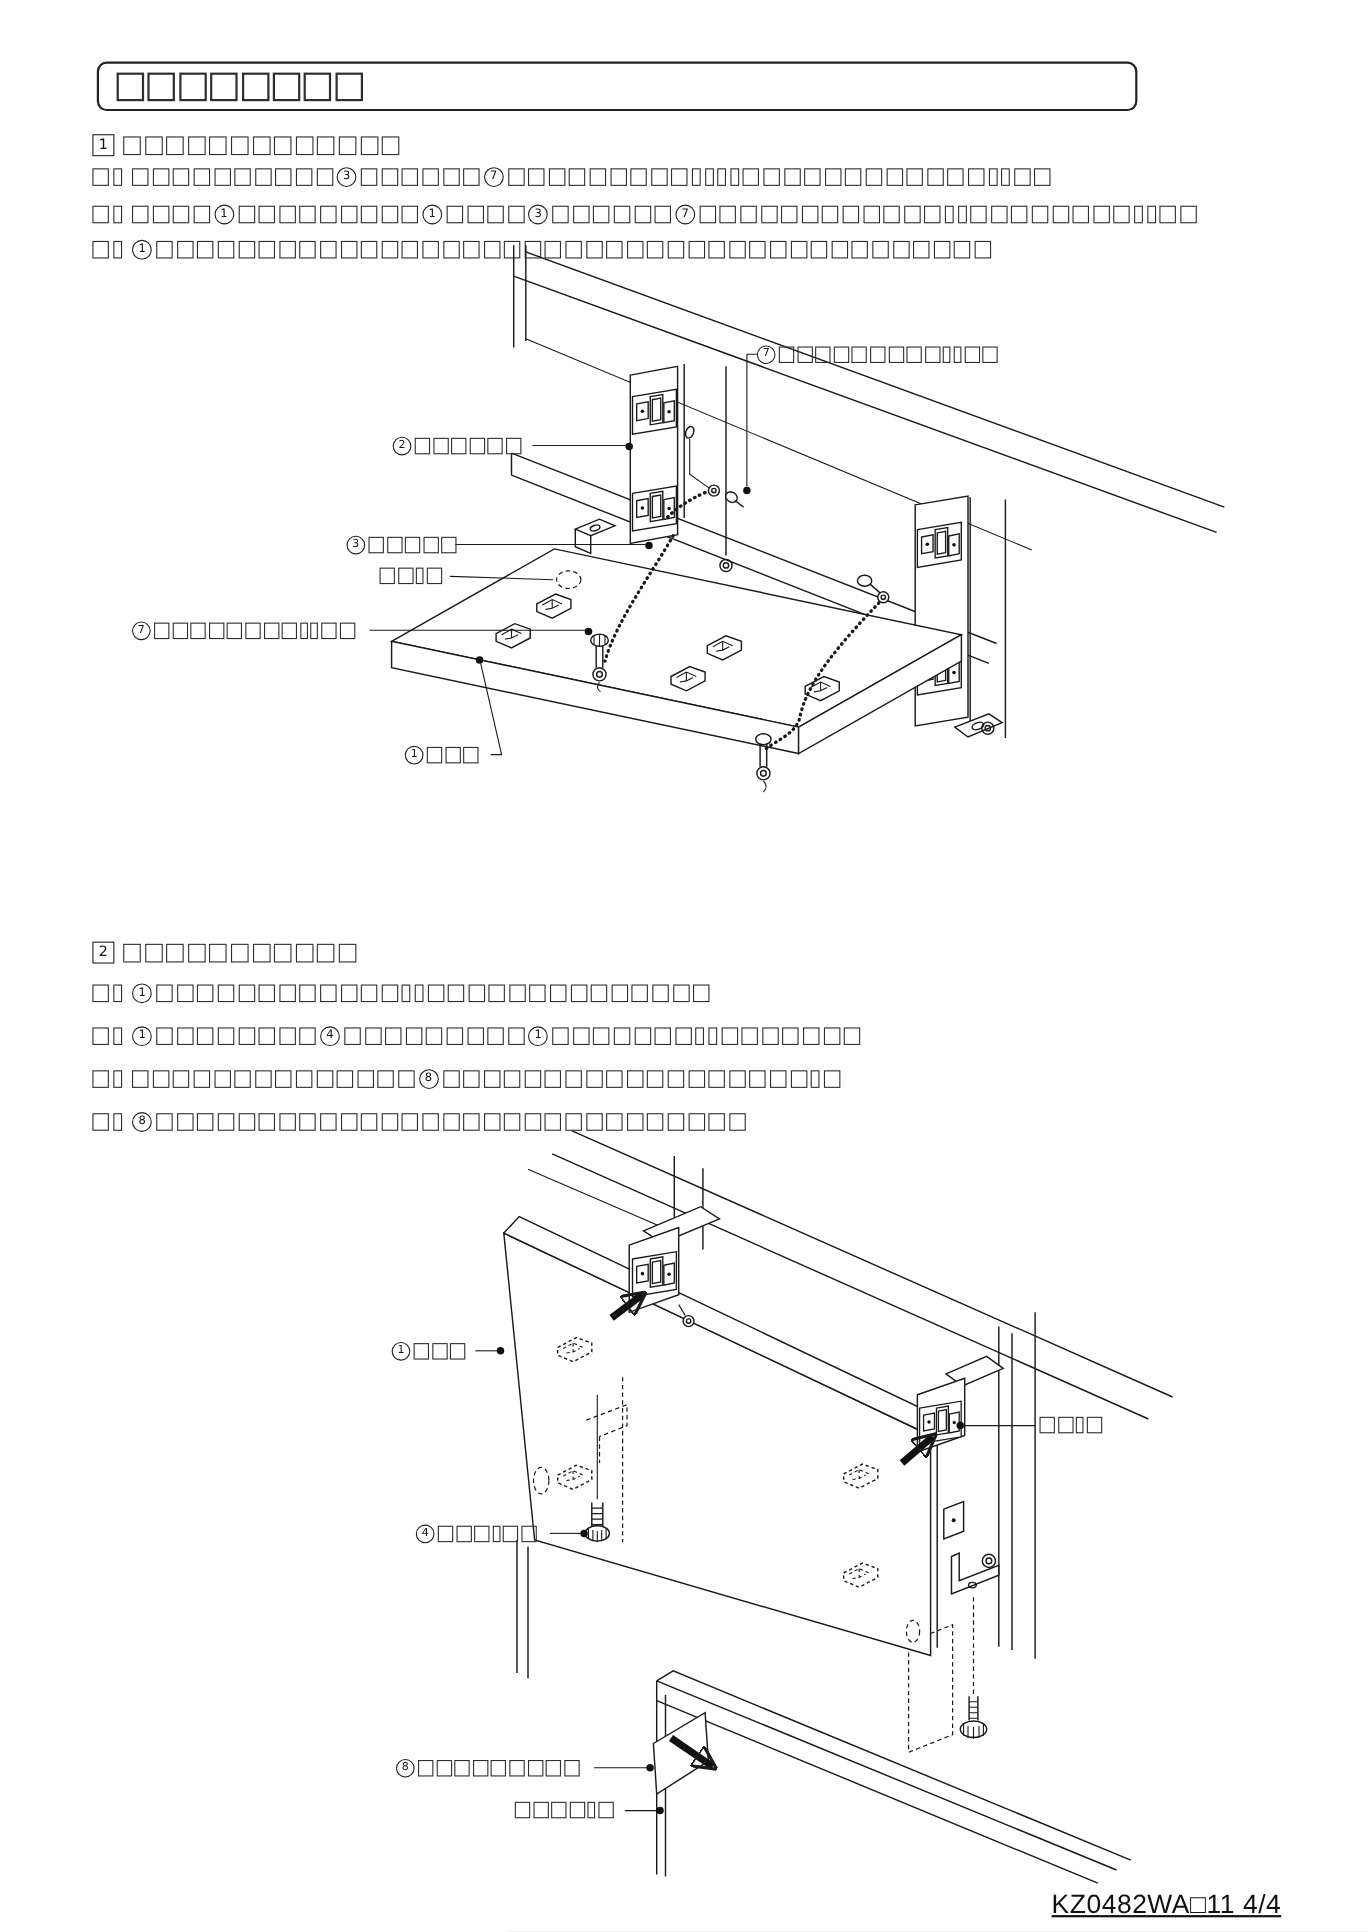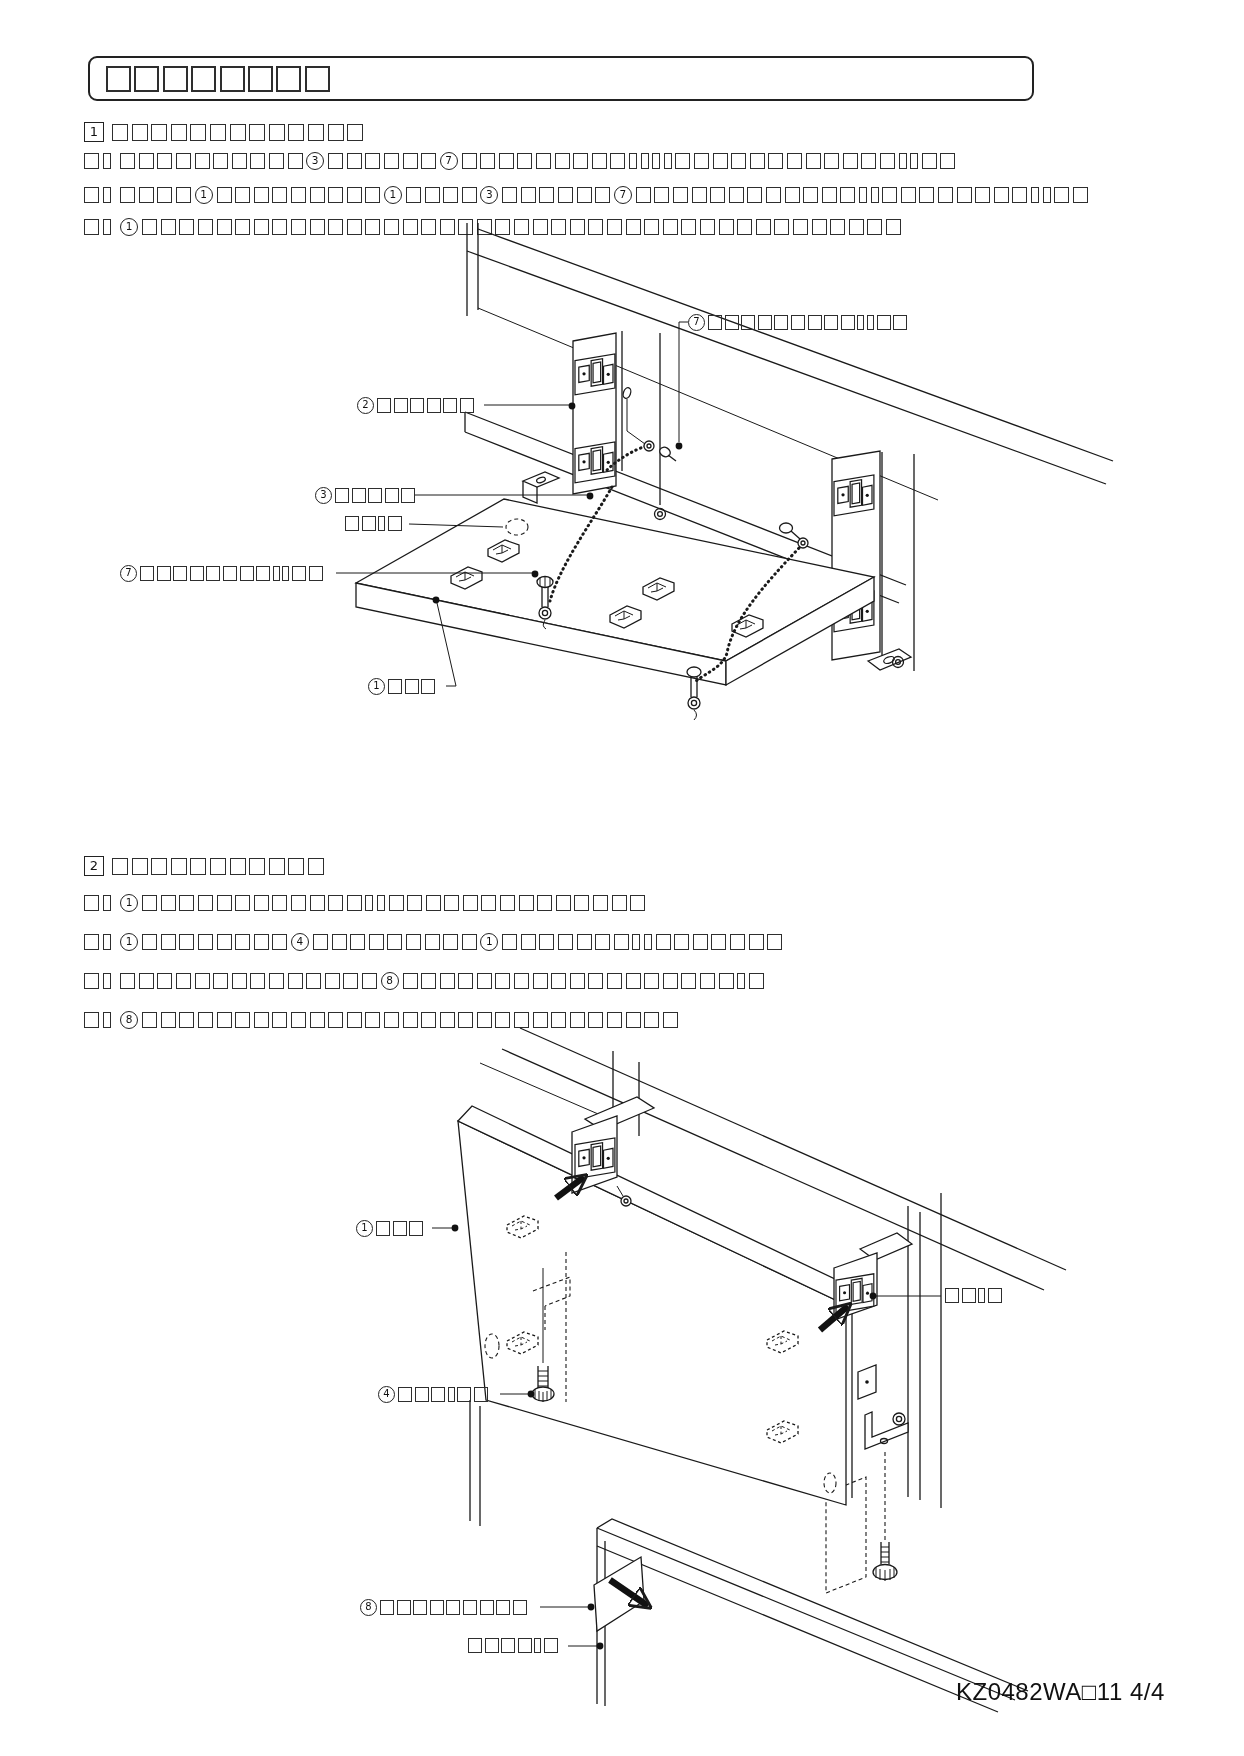--- a/index.html
+++ b/index.html
@@ -22,22 +22,22 @@
   .tofu.lab .b{width:14px;height:15px;margin-right:2.6px;}
   .tofu.lab .b.n{width:7px;}
   .tofu.lab .c{width:17px;height:17px;font-size:10px;line-height:14.5px;margin-right:3px;}
 
   .secnum{position:absolute;width:20px;height:20px;border:1.6px solid #222;box-sizing:border-box;
           font:13px/17px "DejaVu Sans",sans-serif;text-align:center;}
 
   #title-box{position:absolute;left:88px;top:56px;width:946px;height:45px;
              border:2.6px solid #222;border-radius:9px;box-sizing:border-box;}
 
-  #footer-code{position:absolute;left:956px;top:1678px;font:24px/28px "Liberation Sans",sans-serif;
-               color:#111;letter-spacing:.5px;}
+  #footer-code{position:absolute;left:956px;top:1718px;font:24px/28px "Liberation Sans",sans-serif;
+               color:#111;letter-spacing:.5px;text-decoration:underline;}
 
   
   svg#art{position:absolute;left:0;top:0;}
   svg#art *{stroke:#1a1a1a;fill:none;stroke-width:1.3;}
   svg#art .wf{fill:#ffffff;}
   svg#art .blk{fill:#111;stroke:none;}
   svg#art .thin{stroke-width:1;}
   svg#art .hid{stroke-dasharray:4 3;stroke-width:1.1;}
   svg#art .chain{stroke-dasharray:.6 4.4;stroke-width:3;stroke-linecap:round;}
   svg#art .barrow{stroke:#111;stroke-width:6.5;}

